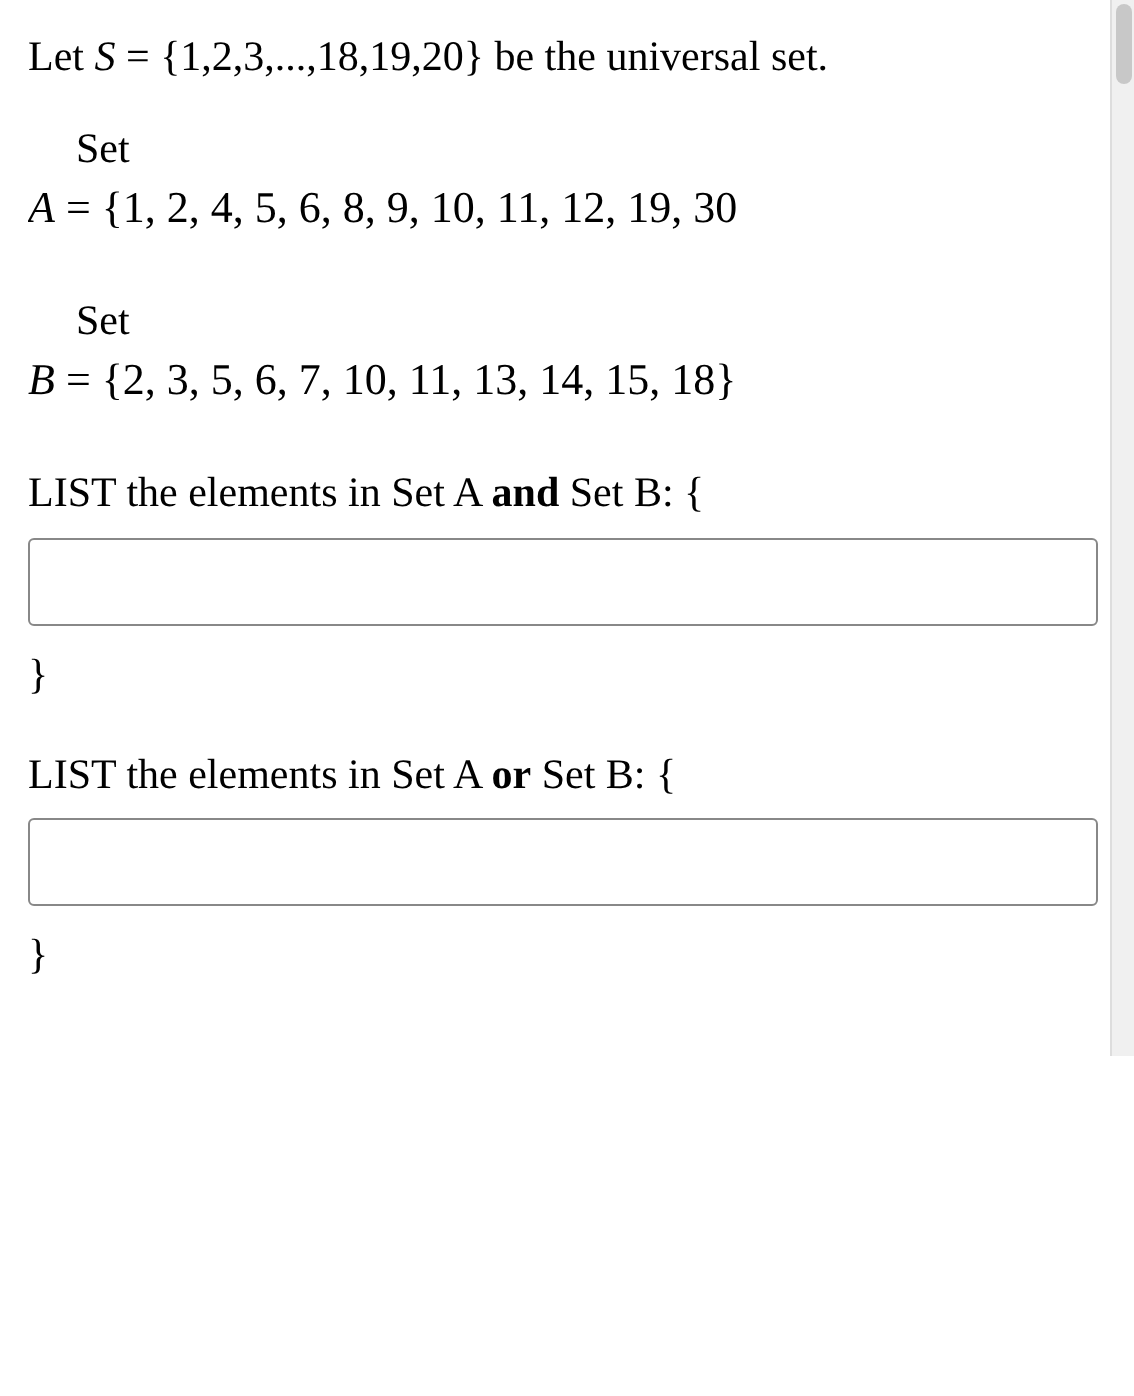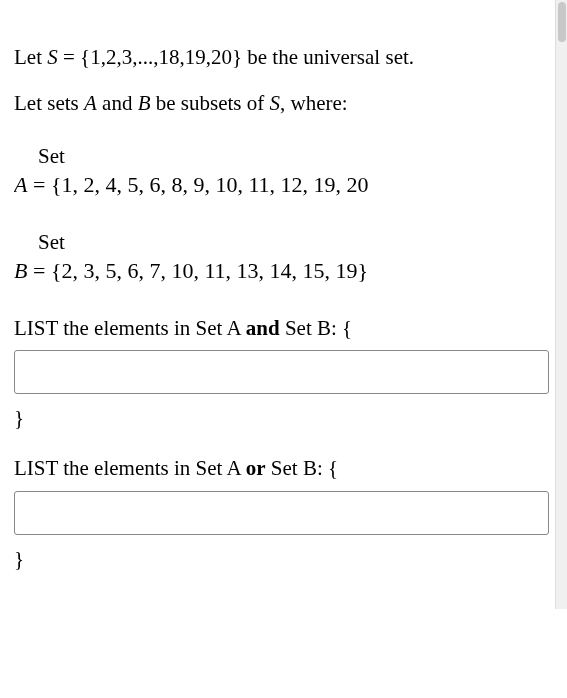--- a/index.html
+++ b/index.html
@@ -36,21 +36,20 @@
       border-radius: 4px;
     }
     .content {
       padding-right: 8px;
     }
     .para {
       margin-bottom: 24px;
     }
     .para.tight {
       margin-bottom: 18px;
-      margin-top: 29px;
     }
     .italic {
       font-style: italic;
     }
     .set-label {
       margin-bottom: 0;
       margin-left: 24px;
     }
     .set-equation {
       font-family: 'Times New Roman', serif;
@@ -87,32 +86,29 @@
   <div class="scrollbar-thumb"></div>
 </div>
 
 <div class="content">
 
   <div class="para tight">
     <span>Let </span><span class="italic">S</span><span> = {1,2,3,...,18,19,20} be the universal</span>
     <span>set.</span>
   </div>
 
-  <div class="para">
-    <span>Let sets </span><span class="italic">A</span><span> and </span><span class="italic">B</span><span> be subsets of </span><span class="italic">S</span><span>, where:</span>
+
+  <div class="set-label">Set</div>
+  <div class="set-equation">
+    <span class="italic">A</span><span> = </span><span>{1, 2, 4, 5, 6, 8, 9, 10, 11, 12, 19, 30</span>
   </div>
 
   <div class="set-label">Set</div>
   <div class="set-equation">
-    <span class="italic">A</span><span> = </span><span>{1, 2, 4, 5, 6, 8, 9, 10, 11, 12, 19, 20</span>
-  </div>
-
-  <div class="set-label">Set</div>
-  <div class="set-equation">
-    <span class="italic">B</span><span> = </span><span>{2, 3, 5, 6, 7, 10, 11, 13, 14, 15, 19}</span>
+    <span class="italic">B</span><span> = </span><span>{2, 3, 5, 6, 7, 10, 11, 13, 14, 15, 18}</span>
   </div>
 
   <div class="question-line">
     <span>LIST the elements in Set A </span><span class="bold">and</span><span> Set B: {</span>
   </div>
   <input type="text" placeholder="" style="">
   <div class="close-brace">}</div>
 
   <div class="question-line">
     <span>LIST the elements in Set A </span><span class="bold">or</span><span> Set B: {</span>

